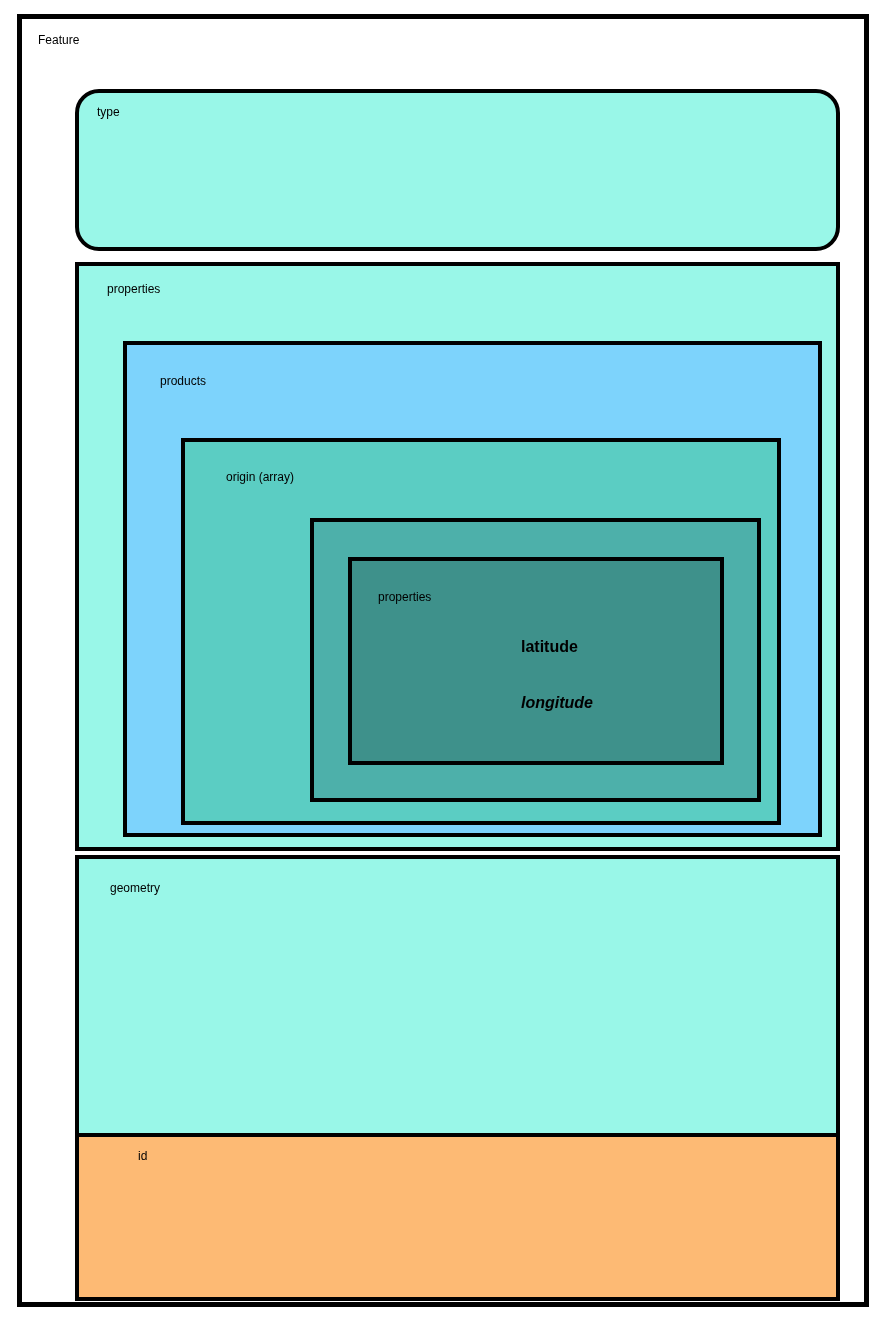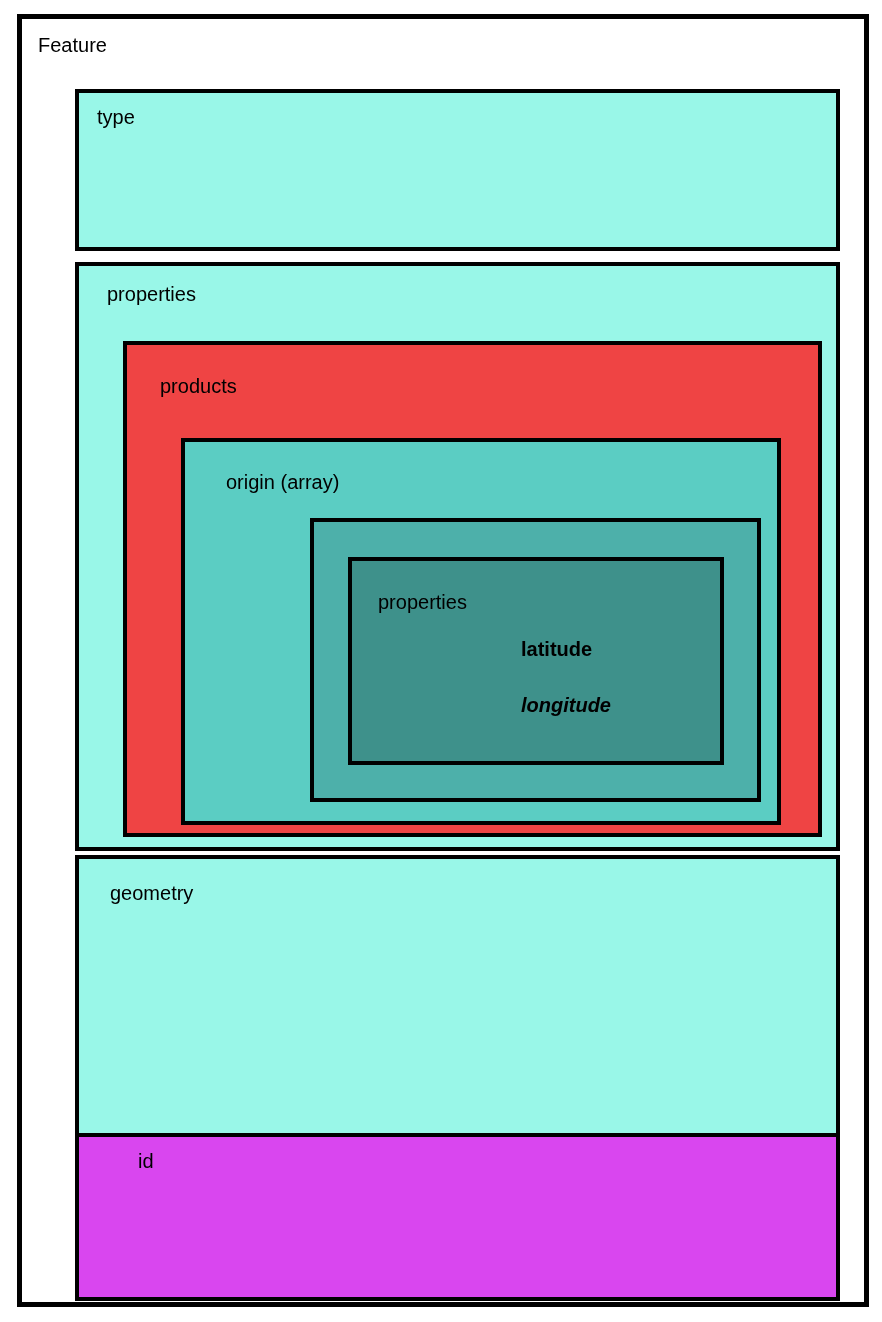--- a/index.html
+++ b/index.html
@@ -12,40 +12,40 @@
     color: #000000;
     overflow: hidden;
   }
   .box {
     position: absolute;
     box-sizing: border-box;
     border: 4px solid #000000;
   }
   .label {
     position: absolute;
-    font-size: 20px;
+    font-size: 12px;
     line-height: 1.1;
     white-space: nowrap;
     color: #000000;
   }
   .label.bold {
     font-weight: bold;
-    font-size: 20px;
+    font-size: 16px;
   }
 
   
   #feature-box {
     left: 17px; top: 14px;
     width: 852px; height: 1293px;
     border-width: 5px;
     background: #ffffff;
   }
 
   
-  #type-box       { left: 53px; top: 70px;   width: 765px; height: 162px; }
+  #type-box       { left: 53px; top: 70px;   width: 765px; height: 162px; border-radius: 24px; }
   #properties-box { left: 53px; top: 243px;  width: 765px; height: 589px; padding-left: 12px; }
   #geometry-box   { left: 53px; top: 836px;  width: 765px; height: 344px; }
   #id-box         { left: 53px; top: 1114px; width: 765px; height: 168px; }
 
   
   #products-box         { left: 44px;  top: 75px; width: 699px; height: 496px; }
   #origin-box           { left: 54px;  top: 93px; width: 600px; height: 387px; }
   #origin-item-box      { left: 125px; top: 76px; width: 451px; height: 284px; }
   #inner-properties-box { left: 34px;  top: 35px; width: 376px; height: 208px; }
 
@@ -67,21 +67,21 @@
 <div id="feature-box" class="box">
   <span id="feature-label" class="label">Feature</span>
 
   <div id="type-box" class="box" style="background: rgb(153, 247, 232);">
     <span id="type-label" class="label">type</span>
   </div>
 
   <div id="properties-box" class="box" style="background: rgb(153, 247, 232);">
     <span id="properties-label" class="label">properties</span>
 
-    <div id="products-box" class="box" style="background: #ef4444;">
+    <div id="products-box" class="box" style="background: #7dd3fc;">
       <span id="products-label" class="label">products</span>
 
       <div id="origin-box" class="box" style="background: rgb(91, 205, 195);">
         <span id="origin-label" class="label">origin (array)</span>
 
         <div id="origin-item-box" class="box" style="background: rgb(77, 176, 170);">
 
           <div id="inner-properties-box" class="box" style="background: rgb(62, 145, 139);">
             <span id="inner-properties-label" class="label">properties</span>
             <span id="latitude-label" class="label bold">latitude</span>
@@ -90,16 +90,16 @@
 
         </div>
       </div>
     </div>
   </div>
 
   <div id="geometry-box" class="box" style="background: rgb(153, 247, 232);">
     <span id="geometry-label" class="label">geometry</span>
   </div>
 
-  <div id="id-box" class="box" style="background: #d946ef;">
+  <div id="id-box" class="box" style="background: #fdba74;">
     <span id="id-label" class="label">id</span>
   </div>
 </div>
 
 </body></html>

